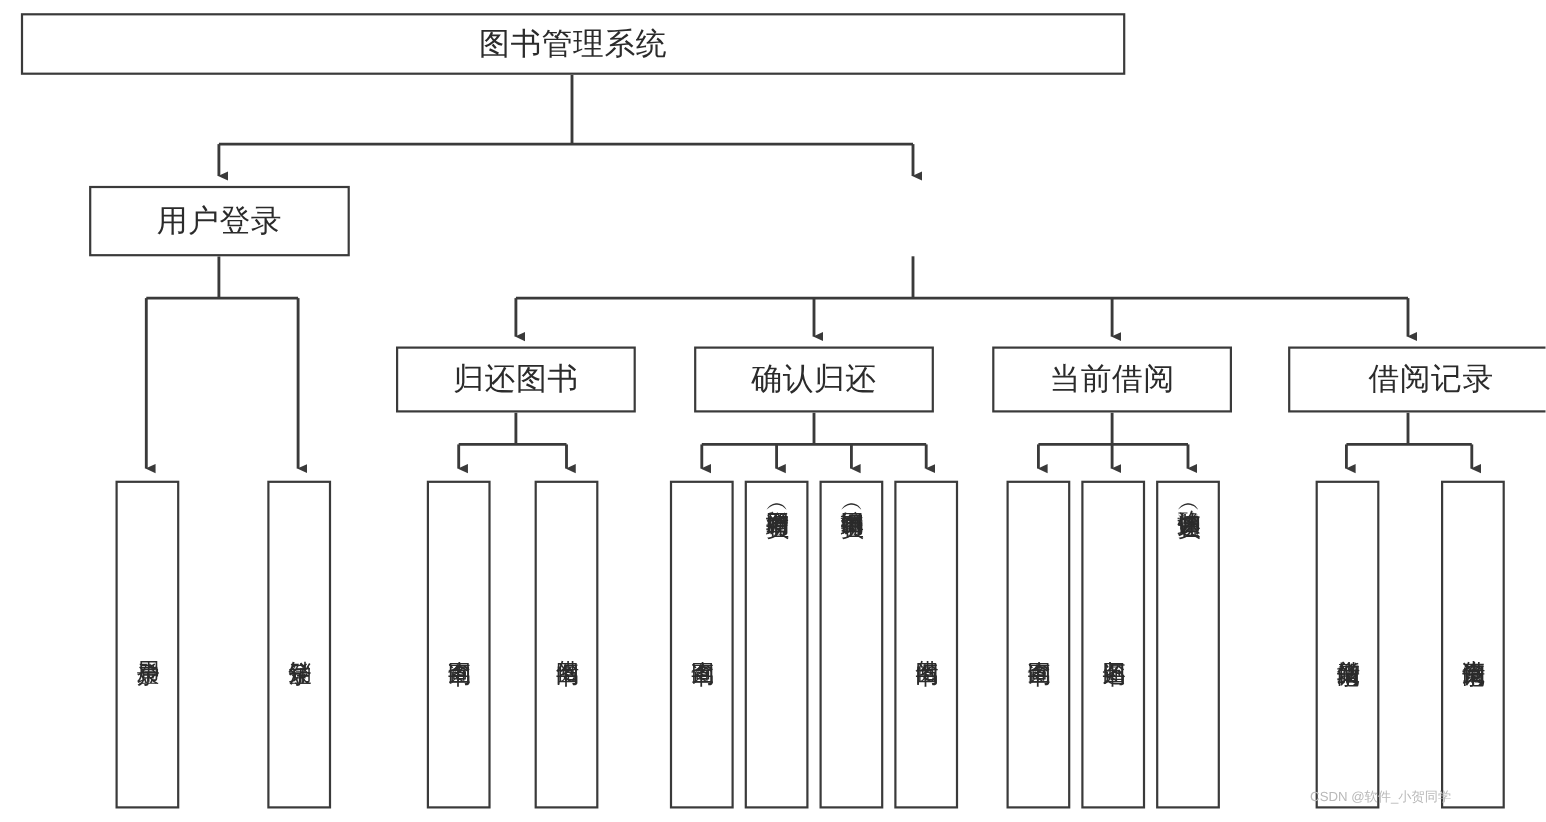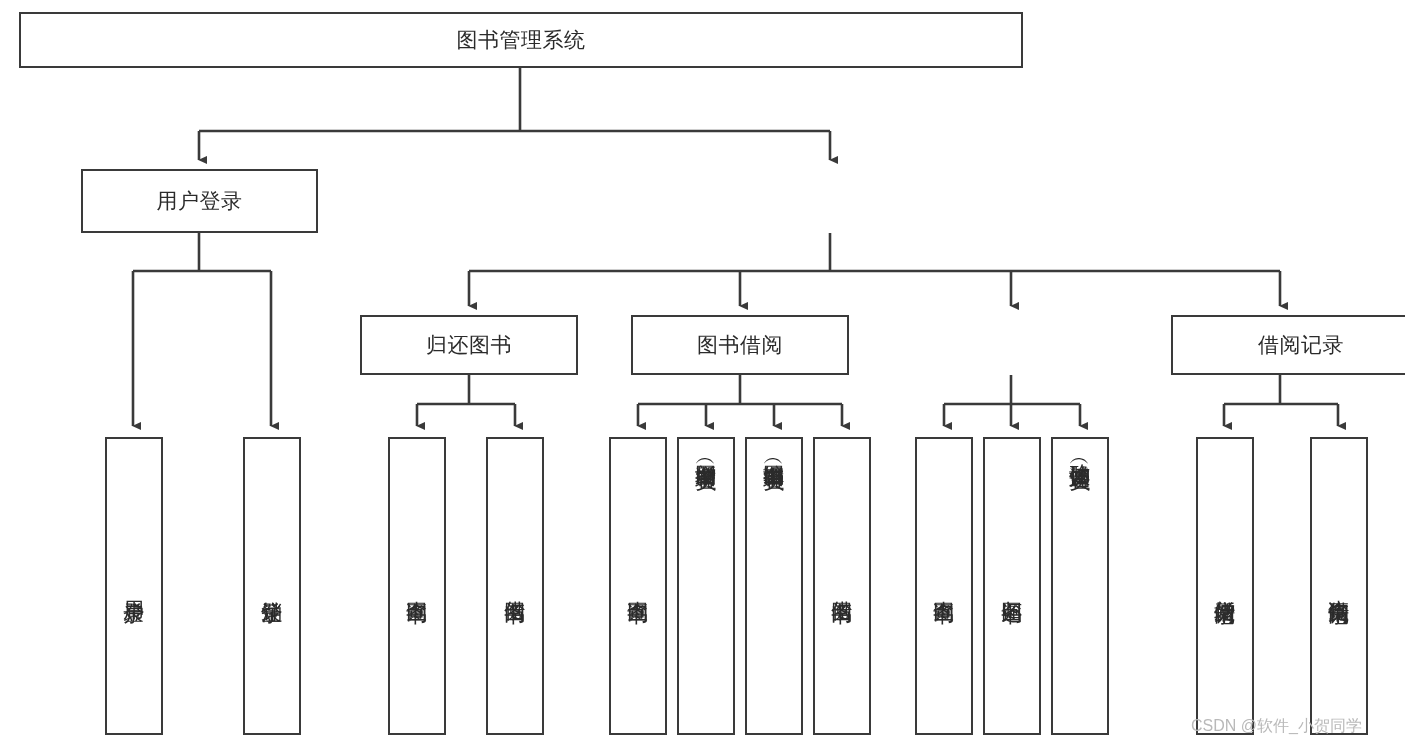--- a/index.html
+++ b/index.html
@@ -32,21 +32,21 @@
     position: absolute;
     box-sizing: border-box;
     background: #ffffff;
     border: 2.5px solid #3a3a3a;
     display: flex;
     align-items: center;
     justify-content: center;
     color: #2b2b2b;
   }
   .node-label {
-    font-size: 21px;
+    font-size: 28px;
     line-height: 1.05;
     letter-spacing: 0.5px;
     white-space: nowrap;
     color: #2b2b2b;
   }
   
   .node.vertical {
     align-items: flex-start;
     justify-content: center;
     padding-top: 8px;
@@ -59,21 +59,21 @@
     letter-spacing: 1px;
     white-space: normal;
     max-height: 282px;
   }
   .node.vertical.centered {
     align-items: center;
     padding-top: 0;
   }
   .watermark {
     position: absolute;
-    font-size: 16px;
+    font-size: 12px;
     color: #b9b9b9;
     white-space: nowrap;
     user-select: none;
   }
 </style>
 </head>
 <body>
 
 <div id="diagram-root">
 
@@ -134,23 +134,26 @@
   <div class="node" style="left:81px; top:169px; width:237px; height:64px;">
     <span class="node-label">用户登录</span>
   </div>
 
 
   <div class="node" style="left:360px; top:315px; width:218px; height:60px;">
     <span class="node-label">归还图书</span>
   </div>
 
   <div class="node" style="left:631px; top:315px; width:218px; height:60px;">
-    <span class="node-label">图书借阅</span>
-  </div>
-
+    <span class="node-label">确认归还</span>
+  </div>
+
+  <div class="node" style="left:902px; top:315px; width:218px; height:60px;">
+    <span class="node-label">当前借阅</span>
+  </div>
 
   <div class="node" style="left:1171px; top:315px; width:260px; height:60px;">
     <span class="node-label">借阅记录</span>
   </div>
 
   <div class="node vertical centered" style="left:105px; top:437px; width:58px; height:298px;">
     <span class="node-label">用户登录</span>
   </div>
 
   <div class="node vertical centered" style="left:243px; top:437px; width:58px; height:298px;">

